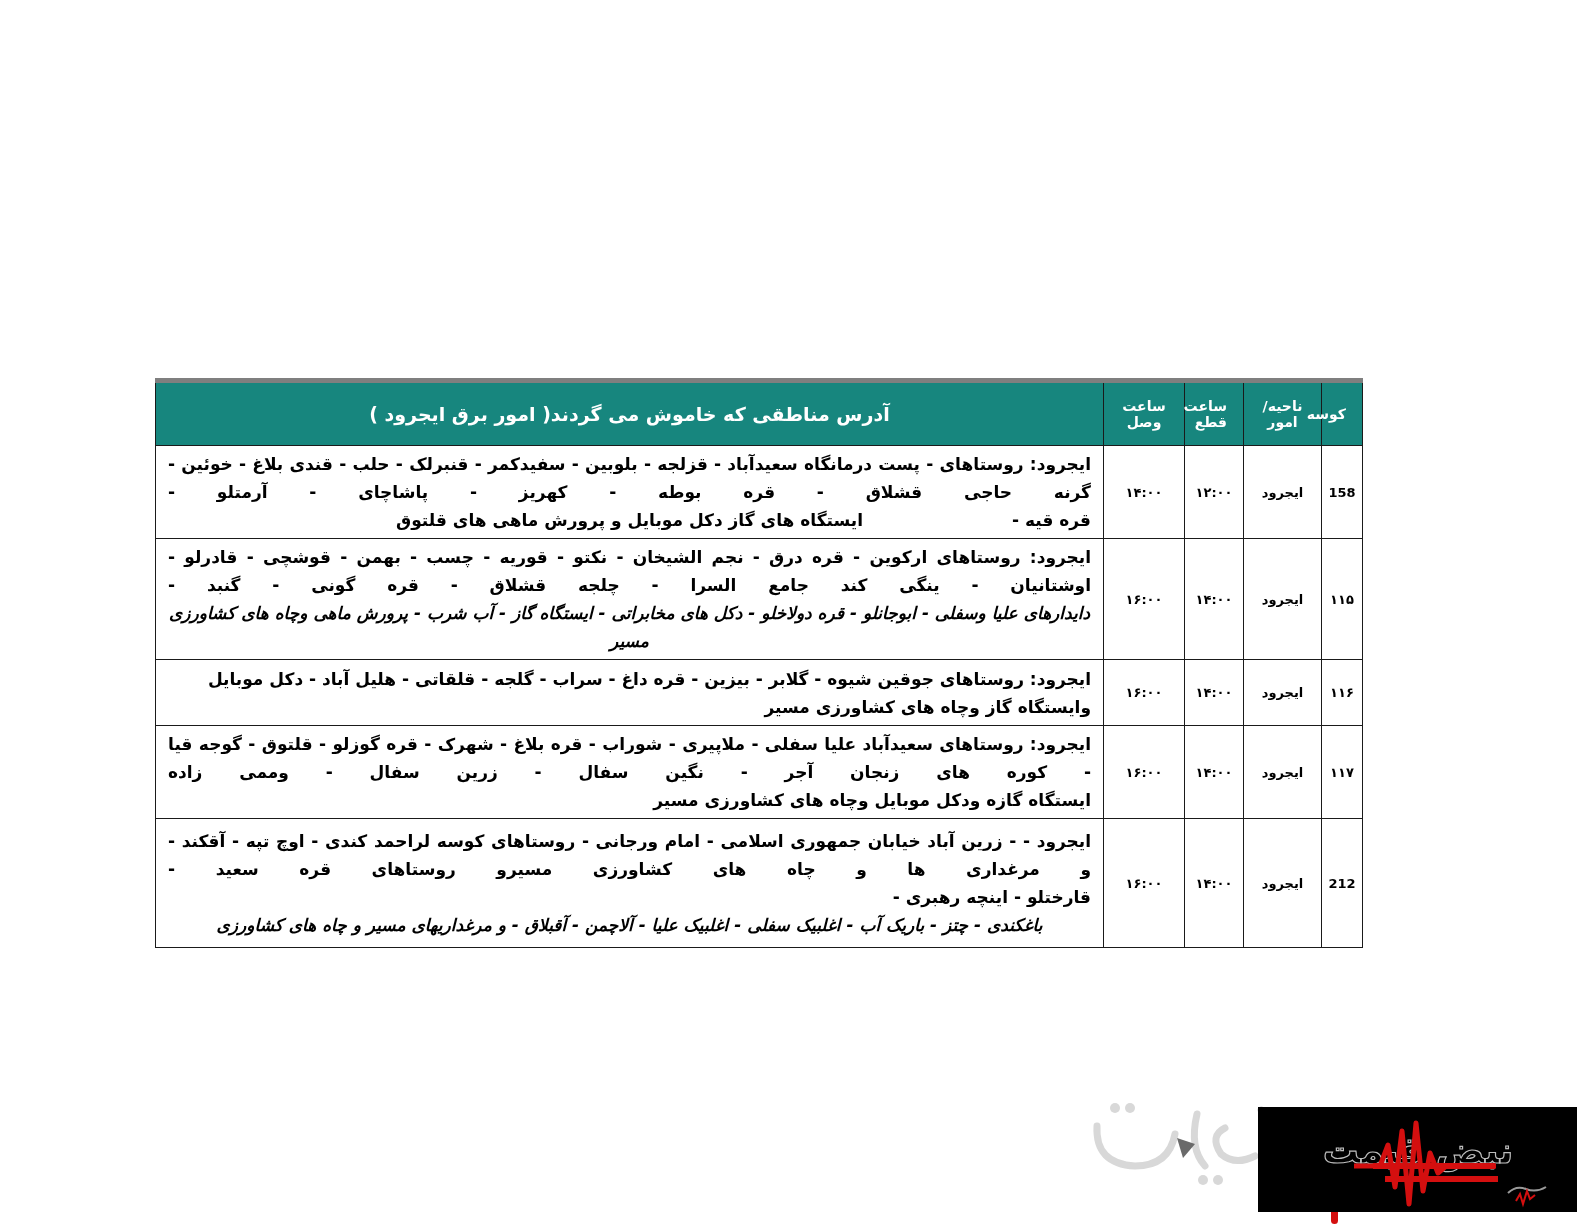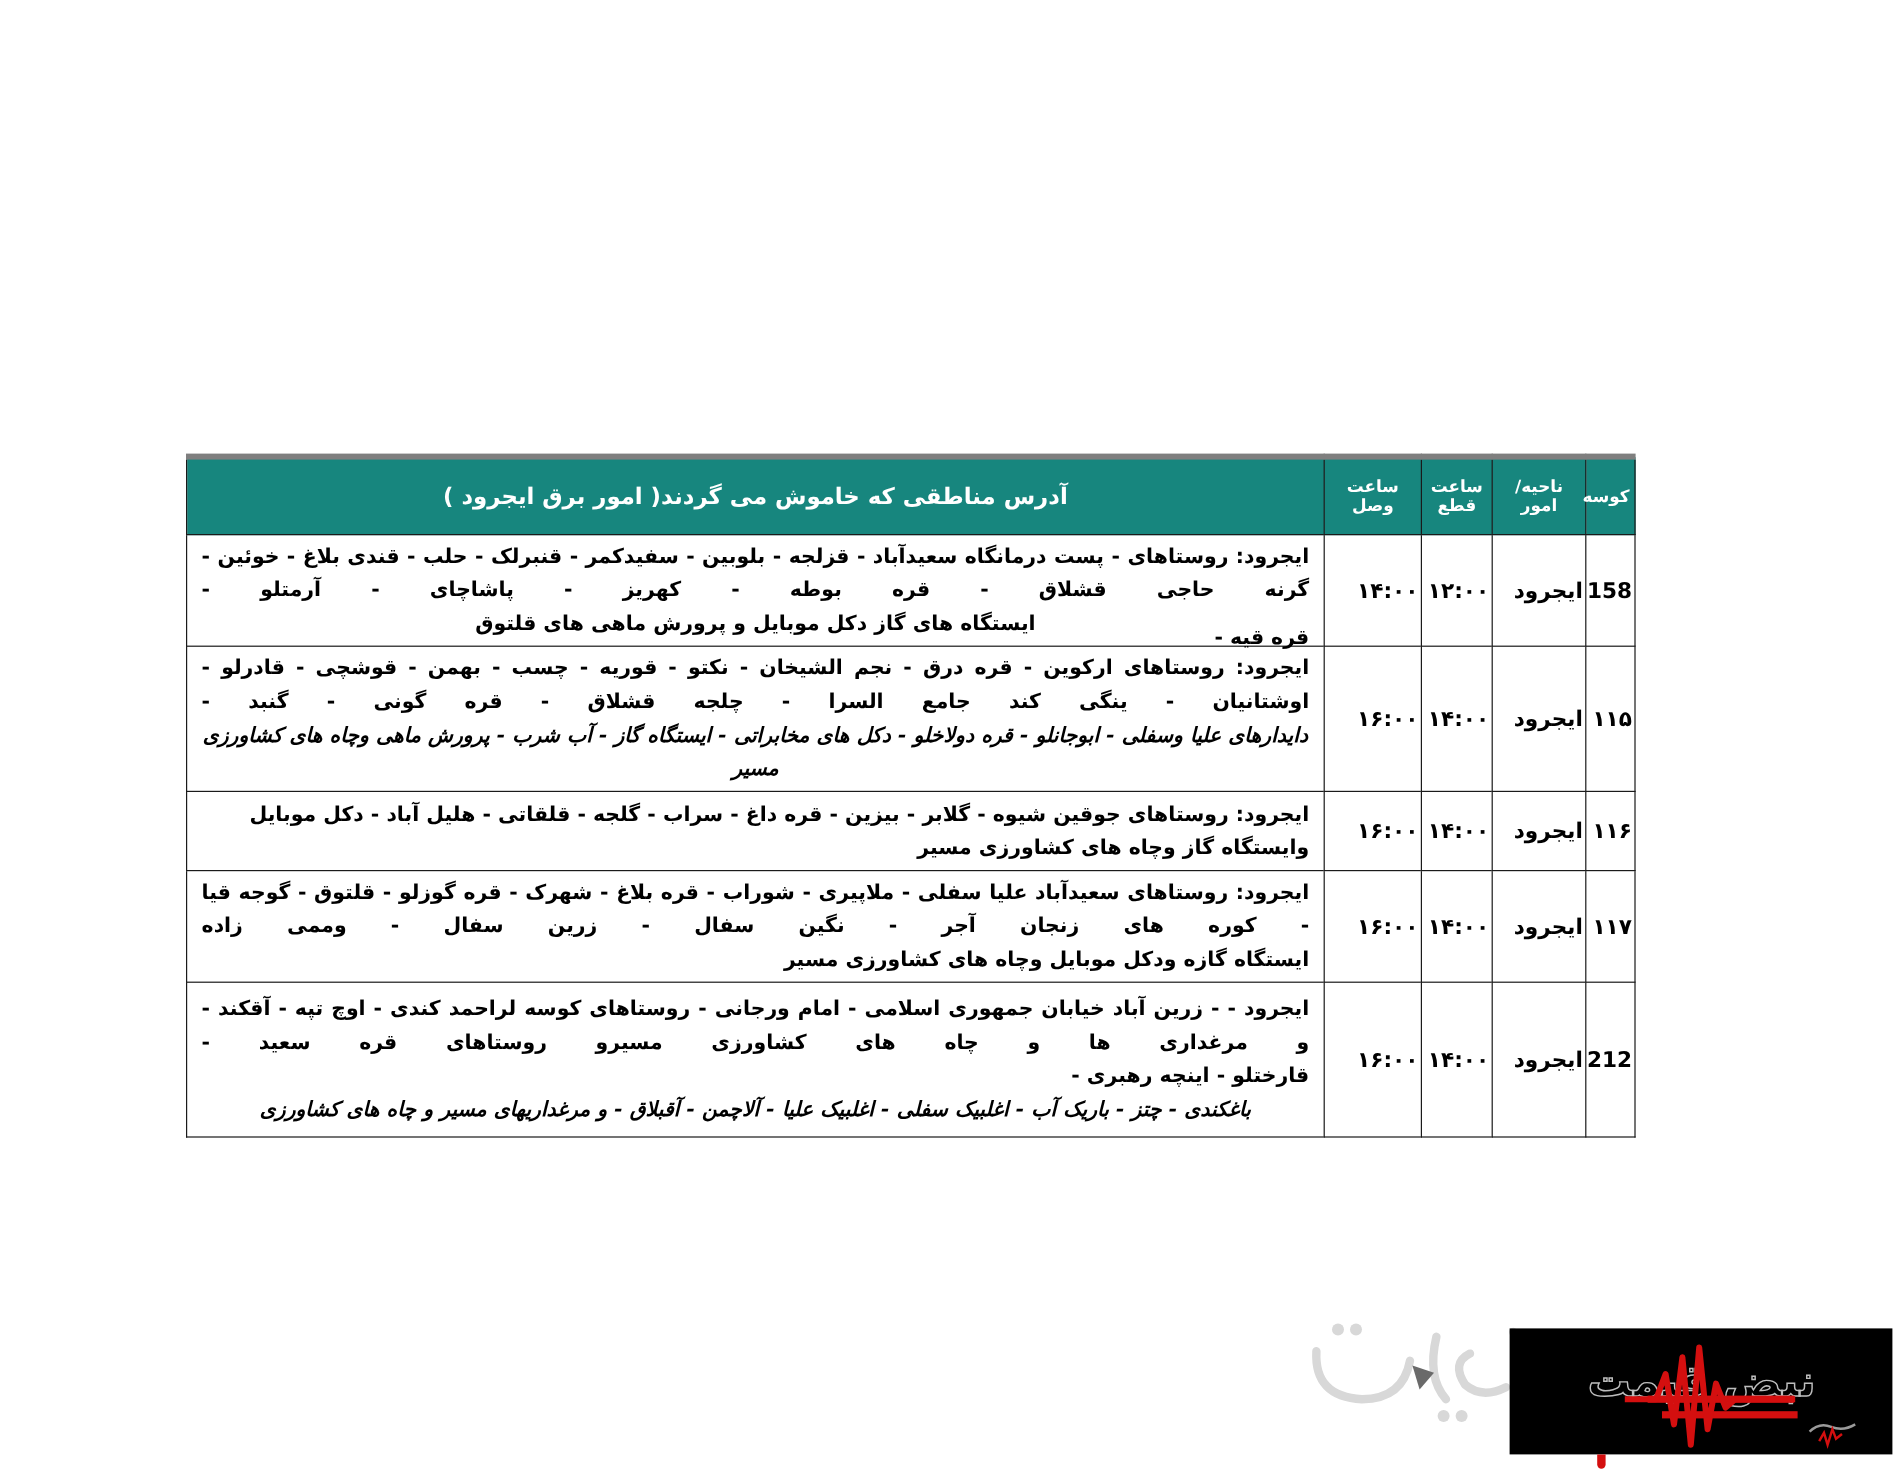--- a/index.html
+++ b/index.html
@@ -18,37 +18,37 @@
   .outage-table th,.outage-table td{
     border:1px solid #1a1a1a;
     box-sizing:border-box;
     color:#000;
   }
   .outage-table thead tr{height:65px;}
   .outage-table thead th{
     background:var(--header-bg,#17867e);
     color:#ffffff;font-weight:700;font-size:14px;
     text-align:center;vertical-align:middle;
-    padding:2px 4px;
+    padding:2px 16px;
   }
   .outage-table thead th.title-cell{font-size:19px;letter-spacing:.2px;}
   .num-cell{
-    vertical-align:middle;
-    font-size:18px;font-weight:700;padding:2px;
+    text-align:center;vertical-align:middle;
+    font-size:13px;font-weight:700;padding:2px;
   }
   .address-cell{
     vertical-align:middle;
     font-size:17px;font-weight:700;
     padding:4px 12px;line-height:28px;
   }
   .line-justify{text-align:justify;text-align-last:justify;}
   .line-center{text-align:center;font-style:italic;}
   .line-right{text-align:right;}
   .line-split{position:relative;text-align:center;}
-  .line-split .split-right{position:absolute;right:0;top:12px;}
+  .line-split .split-right{position:absolute;right:0;top:0;}
   tbody tr:nth-child(1){height:77px;}
   tbody tr:nth-child(2){height:72px;}
   tbody tr:nth-child(3){height:66px;}
   tbody tr:nth-child(4){height:75px;}
   tbody tr:nth-child(5){height:129px;}
   
   .watermark{position:absolute;left:1085px;top:1098px;width:195px;height:92px;}
   .brand-box{
     position:absolute;left:1258px;top:1107px;width:319px;height:105px;
     background:var(--logo-bg,#000);

